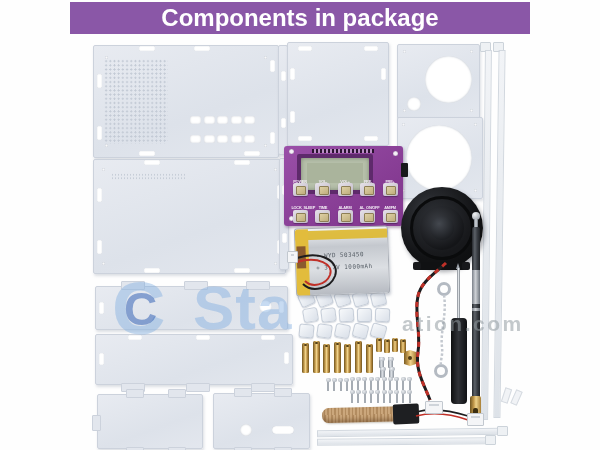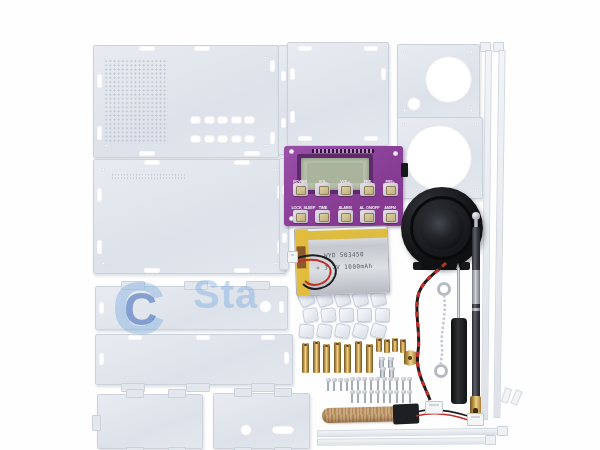--- a/index.html
+++ b/index.html
@@ -109,30 +109,33 @@
   .tie{position:absolute;background:linear-gradient(180deg,#f2f4f7,#dde2e8);border:1px solid #d2d8df;z-index:2;}
   .tiehead{position:absolute;width:9px;height:8px;background:#eef1f4;border:1px solid #ccd3da;border-radius:1px;z-index:2;}
   .anglep{position:absolute;width:5px;height:13px;background:#f1f3f6;border:1px solid #d5dae0;z-index:2;}
   
   .jst{position:absolute;background:#f4f5f7;border:1px solid #c2c8cf;border-radius:1px;z-index:4;}
   .jst::after{content:'';position:absolute;left:3px;top:2px;right:3px;height:2px;background:#cfd4da;}
   
   .wm{position:absolute;z-index:7;pointer-events:none;font-weight:700;white-space:nowrap;}
   .wm-logo-big{left:112px;top:266px;font-size:74px;color:rgba(125,172,224,.42);}
   .wm-logo-small{left:124px;top:282px;font-size:46px;color:rgba(38,88,178,.5);}
-  .wm-sta{left:193px;top:272px;font-size:40px;color:rgba(122,170,224,.42);letter-spacing:1px;}
+  .wm-sta{left:193px;top:272px;font-size:62px;color:rgba(122,170,224,.42);letter-spacing:1px;}
   .wm-com{left:436px;top:278px;font-size:54px;color:rgba(62,158,74,.55);letter-spacing:0px;}
   .wm-gray{left:402px;top:312px;font-size:21px;color:rgba(145,155,160,.55);letter-spacing:2.5px;}
   svg.wires{position:absolute;left:0;top:0;z-index:3;pointer-events:none;}
 </style>
 </head>
 <body>
 
 <div id="stage">
 
+  <div class="banner">
+    <span>Components in package</span>
+  </div>
 
   <div class="panel" style="left:93px;top:45px;width:184px;height:111px;">
     <div class="dotgrid" style="left:10px;top:13px;width:64px;height:85px;"></div>
     <div id="cutA" style="position:absolute;left:0;top:0;width:100%;height:100%;">
         <div class="cutA" style="left: 96px; top: 70px;"></div>
         <div class="cutA" style="left: 109.5px; top: 70px;"></div>
         <div class="cutA" style="left: 123px; top: 70px;"></div>
         <div class="cutA" style="left: 136.5px; top: 70px;"></div>
         <div class="cutA" style="left: 150px; top: 70px;"></div>
         <div class="cutA" style="left: 96px; top: 89px;"></div>
@@ -357,20 +360,21 @@
     <path d="M416,416 C436,411 454,415 468,420" fill="none" stroke="#c03028" stroke-width="1.6"></path>
 
     <circle cx="444" cy="289" r="5.5" fill="none" stroke="#b4bac2" stroke-width="3"></circle>
     <circle cx="441" cy="371" r="5.5" fill="none" stroke="#b4bac2" stroke-width="3"></circle>
     <path d="M444,295 C447,315 440,332 442,347 C443,356 440,361 441,365" fill="none" stroke="#c3c8cf" stroke-width="2.5" stroke-dasharray="2.5 2"></path>
   </svg>
 
   <div class="wm wm-logo-big">C</div>
   <div class="wm wm-logo-small">C</div>
   <div class="wm wm-sta">Sta</div>
+  <div class="wm wm-gray">ation.com</div>
 
 <div class="pad" style="left: 299px; top: 292px; transform: rotate(-25deg);"></div>
     <div class="pad" style="left: 317px; top: 292px; transform: rotate(-22deg);"></div>
     <div class="pad" style="left: 335px; top: 292px; transform: rotate(-19deg);"></div>
     <div class="pad" style="left: 353px; top: 292px; transform: rotate(-16deg);"></div>
     <div class="pad" style="left: 371px; top: 292px; transform: rotate(-13deg);"></div>
     <div class="pad" style="left: 303px; top: 308px; transform: rotate(-10deg);"></div>
     <div class="pad" style="left: 321px; top: 308px; transform: rotate(-7deg);"></div>
     <div class="pad" style="left: 339px; top: 308px; transform: rotate(-4deg);"></div>
     <div class="pad" style="left: 357px; top: 308px; transform: rotate(-1deg);"></div>

